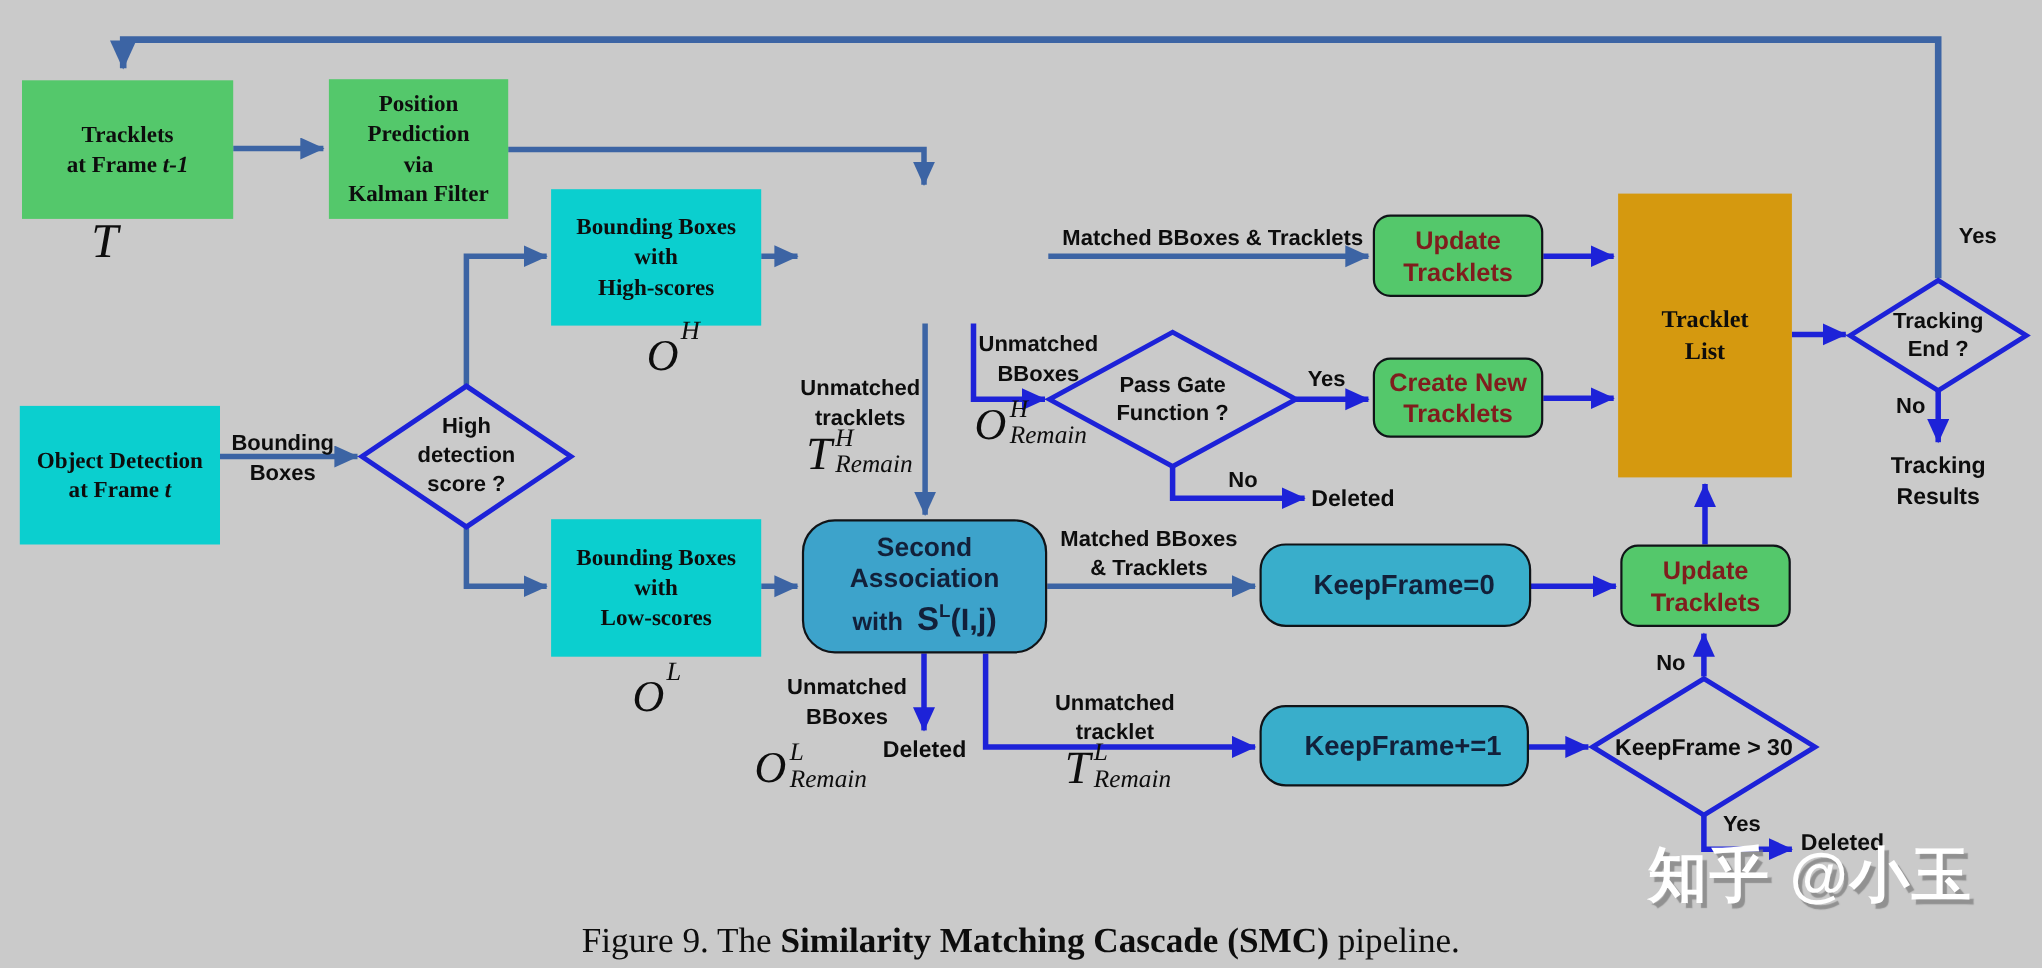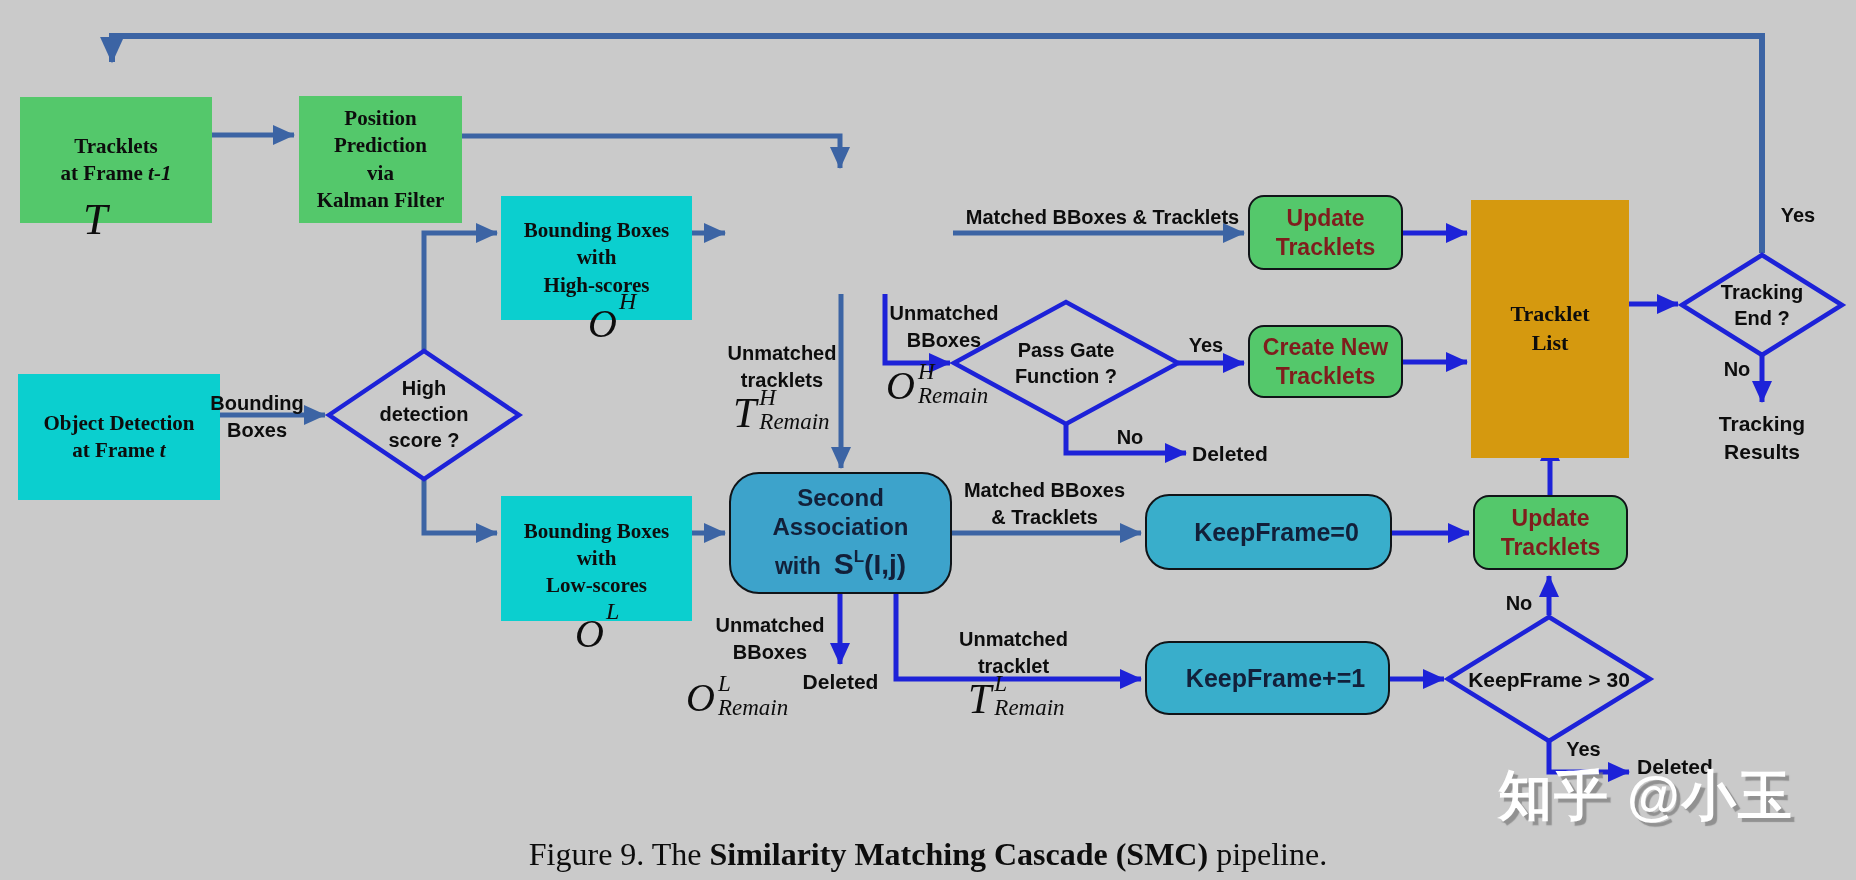--- a/index.html
+++ b/index.html
@@ -6,21 +6,21 @@
   .canvas{position:relative;width:1856px;height:880px;background:#cacaca;overflow:hidden;
           font-family:"Liberation Sans",sans-serif;color:#0f0f0f;}
   svg.wires{position:absolute;left:0;top:0;}
 
   
   .node{position:absolute;display:flex;flex-direction:column;justify-content:center;
         align-items:center;text-align:center;box-sizing:border-box;}
   .green{background:#54c86b;}
   .cyan{background:#0bcfcf;}
   .serifbox{font-family:"Liberation Serif",serif;font-weight:bold;font-size:21px;
-            line-height:1.3;color:#0d0d0d;margin-top:24px;}
+            line-height:1.3;color:#0d0d0d;}
   .bluebox{background:#3da3cb;border:2px solid #101418;border-radius:30px;
            color:#12203a;font-weight:bold;}
   .greenround{background:#54c86b;border:2px solid #101418;border-radius:16px;
               color:#7f1d1d;font-weight:bold;font-size:23px;line-height:1.25;}
   .orange{background:#d5990f;}
   .assoc-line1{font-size:24px;line-height:1.2;}
   .assoc-line2{font-size:23px;line-height:1.2;margin-top:4px;}
   .s-base{font-size:30px;}
   .s-sup{font-size:17px;position:relative;top:-12px;}
   .s-args{font-size:28px;}
@@ -110,21 +110,21 @@
     <div><span>at Frame </span><i>t-1</i></div>
   </div>
 
   <div class="node green serifbox" style="left:299px;top:72px;width:163px;height:127px;">
     <div>Position</div>
     <div>Prediction</div>
     <div>via</div>
     <div>Kalman Filter</div>
   </div>
 
-  <div class="node cyan serifbox" style="left:18px;top:350px;width:202px;height:126px;">
+  <div class="node cyan serifbox" style="left:18px;top:369px;width:182px;height:126px;">
     <div>Object Detection</div>
     <div><span>at Frame </span><i>t</i></div>
   </div>
 
   <div class="node cyan serifbox" style="left:501px;top:172px;width:191px;height:124px;">
     <div>Bounding Boxes</div>
     <div>with</div>
     <div>High-scores</div>
   </div>
 

